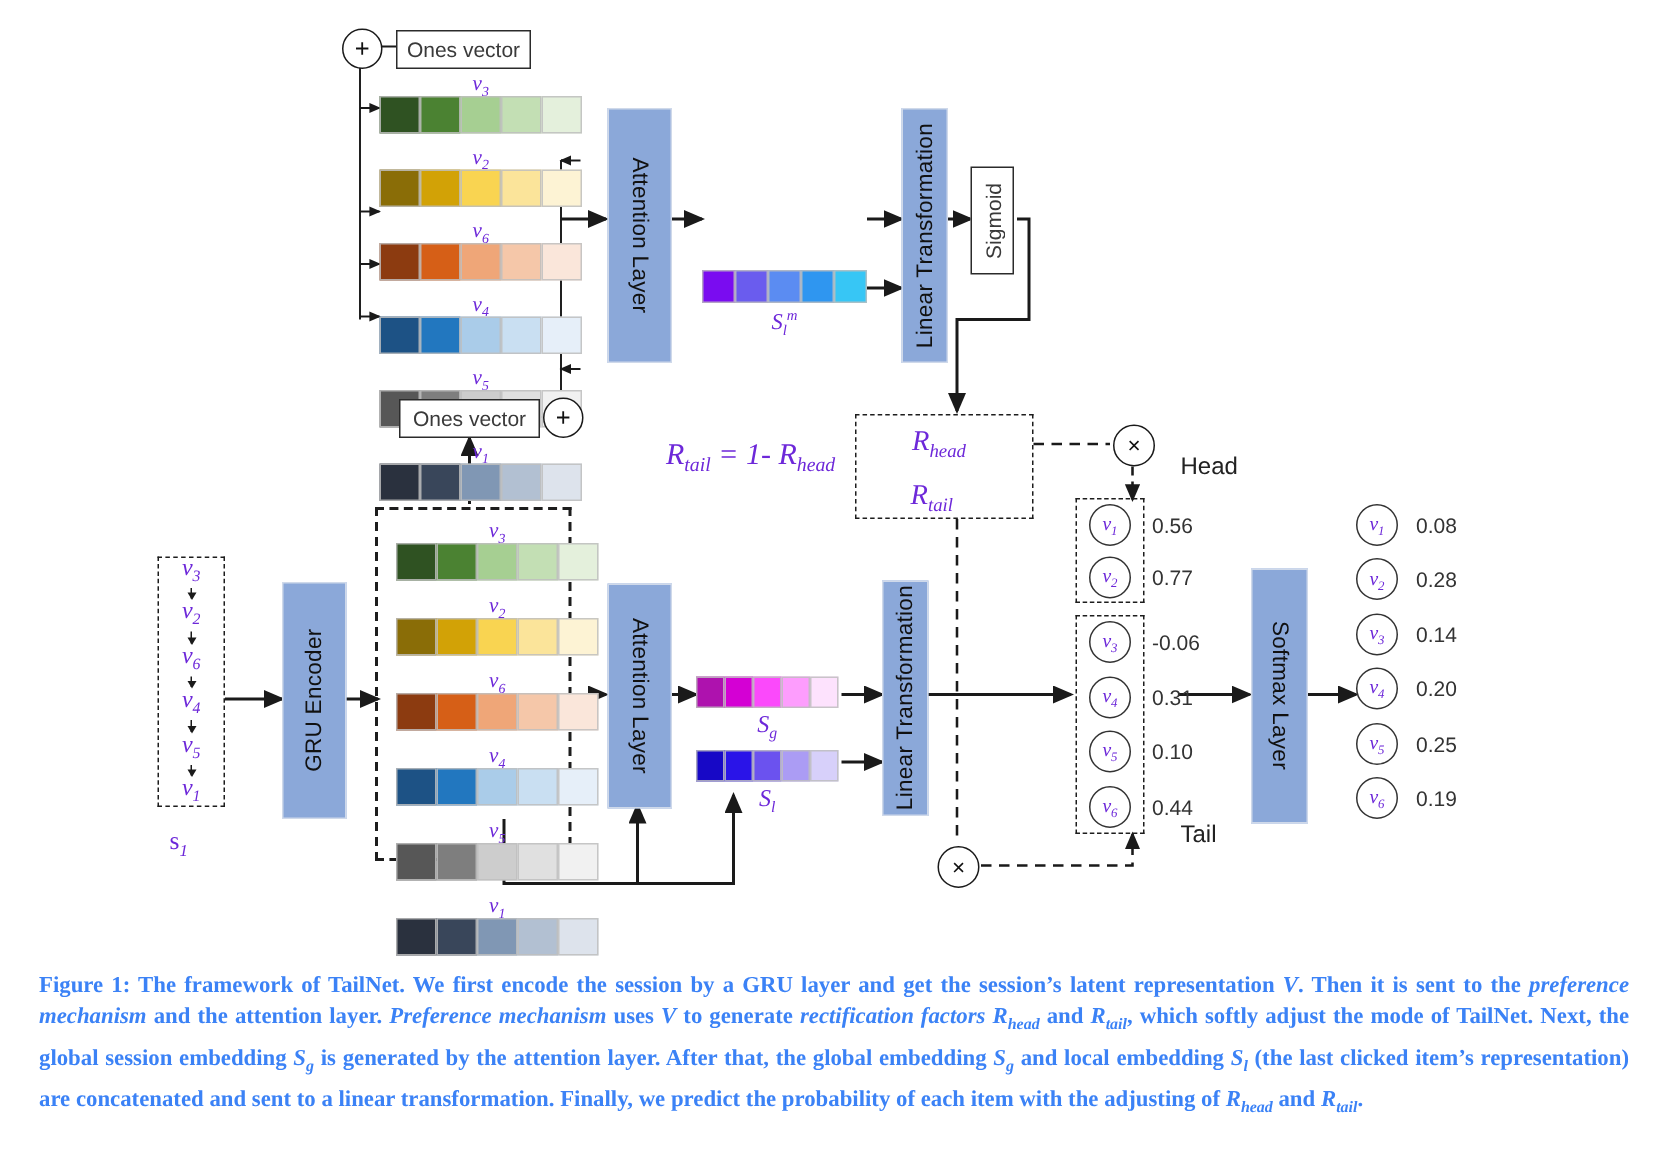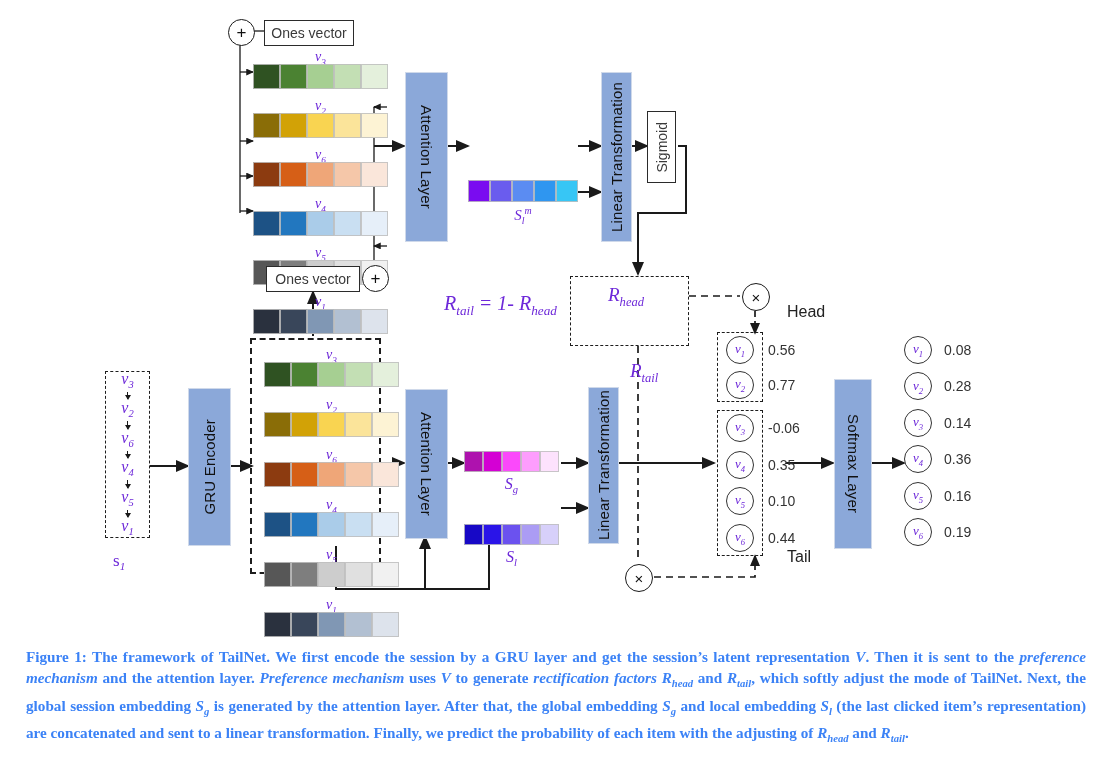--- a/index.html
+++ b/index.html
@@ -253,21 +253,21 @@
     </div>
 
     <div class="abs mathlbl" style="left:444px;top:292px;font-size:20px;">
       <span>R</span><sub>tail</sub><span> = 1- </span><span>R</span><sub>head</sub>
     </div>
 
     <div class="abs dash-box" style="left:570px;top:276px;width:119px;height:70px;"></div>
     <div class="abs mathlbl" style="left:608px;top:284px;font-size:19px;">
       <span>R</span><sub>head</sub>
     </div>
-    <div class="abs mathlbl" style="left:630px;top:320px;font-size:19px;margin-top:40px;">
+    <div class="abs mathlbl" style="left:607px;top:320px;font-size:19px;">
       <span>R</span><sub>tail</sub>
     </div>
 
     <div class="abs op-circle" style="left:742px;top:283px;width:26px;height:26px;font-size:15px;">
       <span>×</span>
     </div>
     <div class="abs op-circle" style="left:625px;top:564px;width:26px;height:26px;font-size:15px;">
       <span>×</span>
     </div>
 
@@ -381,21 +381,21 @@
           <div class="cell" style="background: rgb(212, 0, 212); width: 19px; height: 21px;"></div>
           <div class="cell" style="background: rgb(251, 73, 251); width: 19px; height: 21px;"></div>
           <div class="cell" style="background: rgb(253, 157, 253); width: 19px; height: 21px;"></div>
           <div class="cell" style="background: rgb(253, 226, 253); width: 19px; height: 21px;"></div>
         </div>
       <div class="mathlbl" style="text-align:center;font-size:16px;margin-top:3px;">
         <span>S</span><sub>g</sub>
       </div>
     </div>
 
-    <div class="abs" style="left:464px;top:524px;">
+    <div class="abs" style="left:464px;top:500px;">
       <div class="vecrow" id="sl-row">
           <div class="cell" style="background: rgb(23, 8, 198); width: 19px; height: 21px;"></div>
           <div class="cell" style="background: rgb(42, 20, 232); width: 19px; height: 21px;"></div>
           <div class="cell" style="background: rgb(107, 82, 239); width: 19px; height: 21px;"></div>
           <div class="cell" style="background: rgb(171, 156, 244); width: 19px; height: 21px;"></div>
           <div class="cell" style="background: rgb(215, 208, 250); width: 19px; height: 21px;"></div>
         </div>
       <div class="mathlbl" style="text-align:center;font-size:16px;margin-top:3px;">
         <span>S</span><sub>l</sub>
       </div>
@@ -429,21 +429,21 @@
         </div>
         <div class="v-circle">
           <span class="mathlbl" style="font-size: 13px;"><span>v</span><sub>5</sub></span>
         </div>
         <div class="v-circle">
           <span class="mathlbl" style="font-size: 13px;"><span>v</span><sub>6</sub></span>
         </div>
       </div>
     <div class="abs" id="tail-scores" style="left: 768px; top: 410px; width: 46px; height: 146px; display: flex; flex-direction: column; align-items: flex-start; justify-content: space-around;">
         <div class="numlbl">-0.06</div>
-        <div class="numlbl">0.35</div>
+        <div class="numlbl">0.31</div>
         <div class="numlbl">0.10</div>
         <div class="numlbl">0.44</div>
       </div>
 
     <div class="abs blue-block" style="left:834px;top:379px;width:36px;height:168px;">
       <span>Softmax Layer</span>
     </div>
 
     <div class="abs" id="softmax-out" style="left: 904px; top: 336px; width: 110px; height: 210px; display: flex; flex-direction: column; justify-content: space-between;">
         <div style="display: flex; align-items: center; gap: 12px;">
@@ -461,27 +461,27 @@
         <div style="display: flex; align-items: center; gap: 12px;">
           <div class="v-circle">
             <span class="mathlbl" style="font-size: 13px;"><span>v</span><sub>3</sub></span>
           </div>
           <div class="numlbl">0.14</div>
         </div>
         <div style="display: flex; align-items: center; gap: 12px;">
           <div class="v-circle">
             <span class="mathlbl" style="font-size: 13px;"><span>v</span><sub>4</sub></span>
           </div>
-          <div class="numlbl">0.36</div>
+          <div class="numlbl">0.20</div>
         </div>
         <div style="display: flex; align-items: center; gap: 12px;">
           <div class="v-circle">
             <span class="mathlbl" style="font-size: 13px;"><span>v</span><sub>5</sub></span>
           </div>
-          <div class="numlbl">0.16</div>
+          <div class="numlbl">0.25</div>
         </div>
         <div style="display: flex; align-items: center; gap: 12px;">
           <div class="v-circle">
             <span class="mathlbl" style="font-size: 13px;"><span>v</span><sub>6</sub></span>
           </div>
           <div class="numlbl">0.19</div>
         </div>
       </div>
 
   </div>

